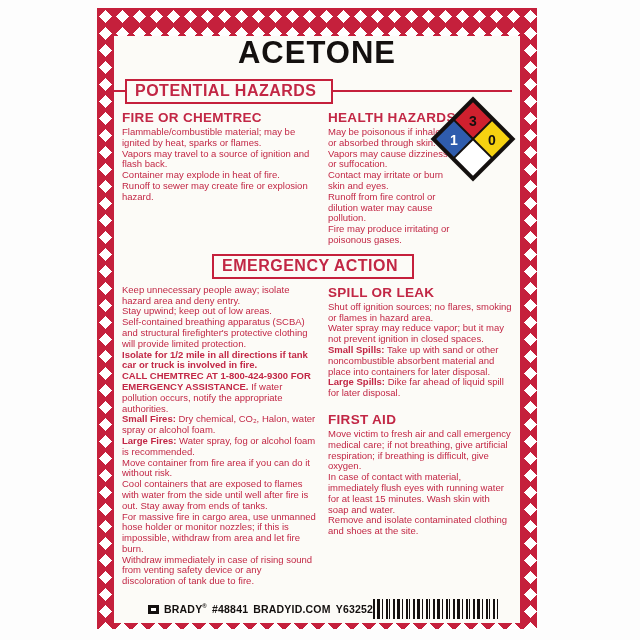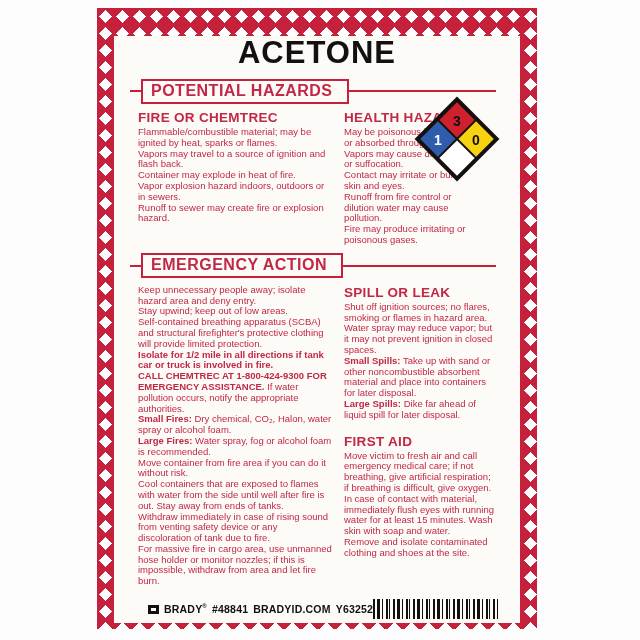--- a/index.html
+++ b/index.html
@@ -14,21 +14,21 @@
     position:absolute;left:97px;top:8px;width:440px;height:621px;
     padding:17px;
     background-color:#fff;
     background-image:
       linear-gradient(45deg,  var(--red) 32%, transparent 32%),
       linear-gradient(135deg, var(--red) 32%, transparent 32%),
       linear-gradient(225deg, var(--red) 32%, transparent 32%),
       linear-gradient(315deg, var(--red) 32%, transparent 32%);
     background-size:17px 17px;
   }
-  .inner{width:100%;height:100%;background:#fcfbf7;position:relative;padding:0 24px;}
+  .inner{width:100%;height:100%;background:#fcfbf7;position:relative;padding:0 8px;}
 
   .title{margin-top:11px;text-align:center;font-size:31px;line-height:34px;font-weight:bold;
          letter-spacing:1px;color:var(--ink);}
 
   .header-row{display:flex;align-items:center;height:24px;margin:9px 0 0 -8px;}
   .header-row .stub{width:11px;height:2px;background:var(--red);}
   .header-box{border:2px solid var(--red);color:var(--text-red);font-weight:bold;font-size:16px;
               letter-spacing:0.5px;padding:1px 14px 2px 8px;white-space:nowrap;background:#fcfbf7;text-align:center;}
   .header-row .rule{flex:1;height:2px;background:var(--red);}
 
@@ -86,21 +86,20 @@
       <span class="header-box">POTENTIAL HAZARDS</span>
       <span class="rule"></span>
     </div>
 
     <div class="cols">
       <div class="col-l">
         <div class="col-heading">FIRE OR CHEMTREC</div>
         <p class="para"><span class="bd"></span><span>Flammable/combustible material; may be ignited by heat, sparks or flames.</span></p>
         <p class="para"><span class="bd"></span><span>Vapors may travel to a source of ignition and flash back.</span></p>
         <p class="para"><span class="bd"></span><span>Container may explode in heat of fire.</span></p>
-        <p class="para"><span class="bd"></span><span>Vapor explosion hazard indoors, outdoors or in sewers.</span></p>
         <p class="para"><span class="bd"></span><span>Runoff to sewer may create fire or explosion hazard.</span></p>
       </div>
       <div class="col-r">
         <div class="nfpa">
           <div class="nfpa-sq">
             <div class="q q-top">
                 <span>3</span>
               </div>
             <div class="q q-right">
                 <span>0</span>
@@ -117,40 +116,40 @@
           <div class="col-heading">HEALTH HAZARDS</div>
           <p class="para"><span class="bd"></span><span>May be poisonous if inhaled or absorbed through skin.</span></p>
           <p class="para"><span class="bd"></span><span>Vapors may cause dizziness or suffocation.</span></p>
           <p class="para"><span class="bd"></span><span>Contact may irritate or burn skin and eyes.</span></p>
           <p class="para"><span class="bd"></span><span>Runoff from fire control or dilution water may cause pollution.</span></p>
           <p class="para"><span class="bd"></span><span>Fire may produce irritating or poisonous gases.</span></p>
         </div>
       </div>
     </div>
 
-    <div class="header-row" style="margin-top:8px;">
+    <div class="header-row" style="margin-top:8px;flex-direction:column;">
       <span class="stub"></span>
       <span class="header-box">EMERGENCY ACTION</span>
       <span class="rule"></span>
     </div>
 
     <div class="cols">
       <div class="col-l">
         <p class="para"><span class="bd"></span><span>Keep unnecessary people away; isolate hazard area and deny entry.</span></p>
         <p class="para"><span class="bd"></span><span>Stay upwind; keep out of low areas.</span></p>
         <p class="para"><span class="bd"></span><span>Self-contained breathing apparatus (SCBA) and structural firefighter's protective clothing will provide limited protection.</span></p>
         <p class="para"><span class="bd">Isolate for 1/2 mile in all directions if tank car or truck is involved in fire.</span><span></span></p>
         <p class="para"><span class="bd">CALL CHEMTREC AT 1-800-424-9300 FOR EMERGENCY ASSISTANCE.</span><span> If water pollution occurs, notify the appropriate authorities.</span></p>
 
         <p class="para"><span class="bd">Small Fires:</span><span> Dry chemical, CO₂, Halon, water spray or alcohol foam.</span></p>
         <p class="para"><span class="bd">Large Fires:</span><span> Water spray, fog or alcohol foam is recommended.</span></p>
         <p class="para"><span class="bd"></span><span>Move container from fire area if you can do it without risk.</span></p>
         <p class="para"><span class="bd"></span><span>Cool containers that are exposed to flames with water from the side until well after fire is out. Stay away from ends of tanks.</span></p>
+        <p class="para"><span class="bd"></span><span>For massive fire in cargo area, use unmanned hose holder or monitor nozzles; if this is impossible, withdraw from area and let fire burn.</span></p>
         <p class="para"><span class="bd"></span><span>Withdraw immediately in case of rising sound from venting safety device or any discoloration of tank due to fire.</span></p>
-        <p class="para"><span class="bd"></span><span>For massive fire in cargo area, use unmanned hose holder or monitor nozzles; if this is impossible, withdraw from area and let fire burn.</span></p>
       </div>
       <div class="col-r">
         <div class="col-heading">SPILL OR LEAK</div>
         <p class="para"><span class="bd"></span><span>Shut off ignition sources; no flares, smoking or flames in hazard area.</span></p>
         <p class="para"><span class="bd"></span><span>Water spray may reduce vapor; but it may not prevent ignition in closed spaces.</span></p>
         <p class="para"><span class="bd">Small Spills:</span><span> Take up with sand or other noncombustible absorbent material and place into containers for later disposal.</span></p>
         <p class="para"><span class="bd">Large Spills:</span><span> Dike far ahead of liquid spill for later disposal.</span></p>
 
         <div class="col-heading gap-md">FIRST AID</div>
         <p class="para"><span class="bd"></span><span>Move victim to fresh air and call emergency medical care; if not breathing, give artificial respiration; if breathing is difficult, give oxygen.</span></p>

